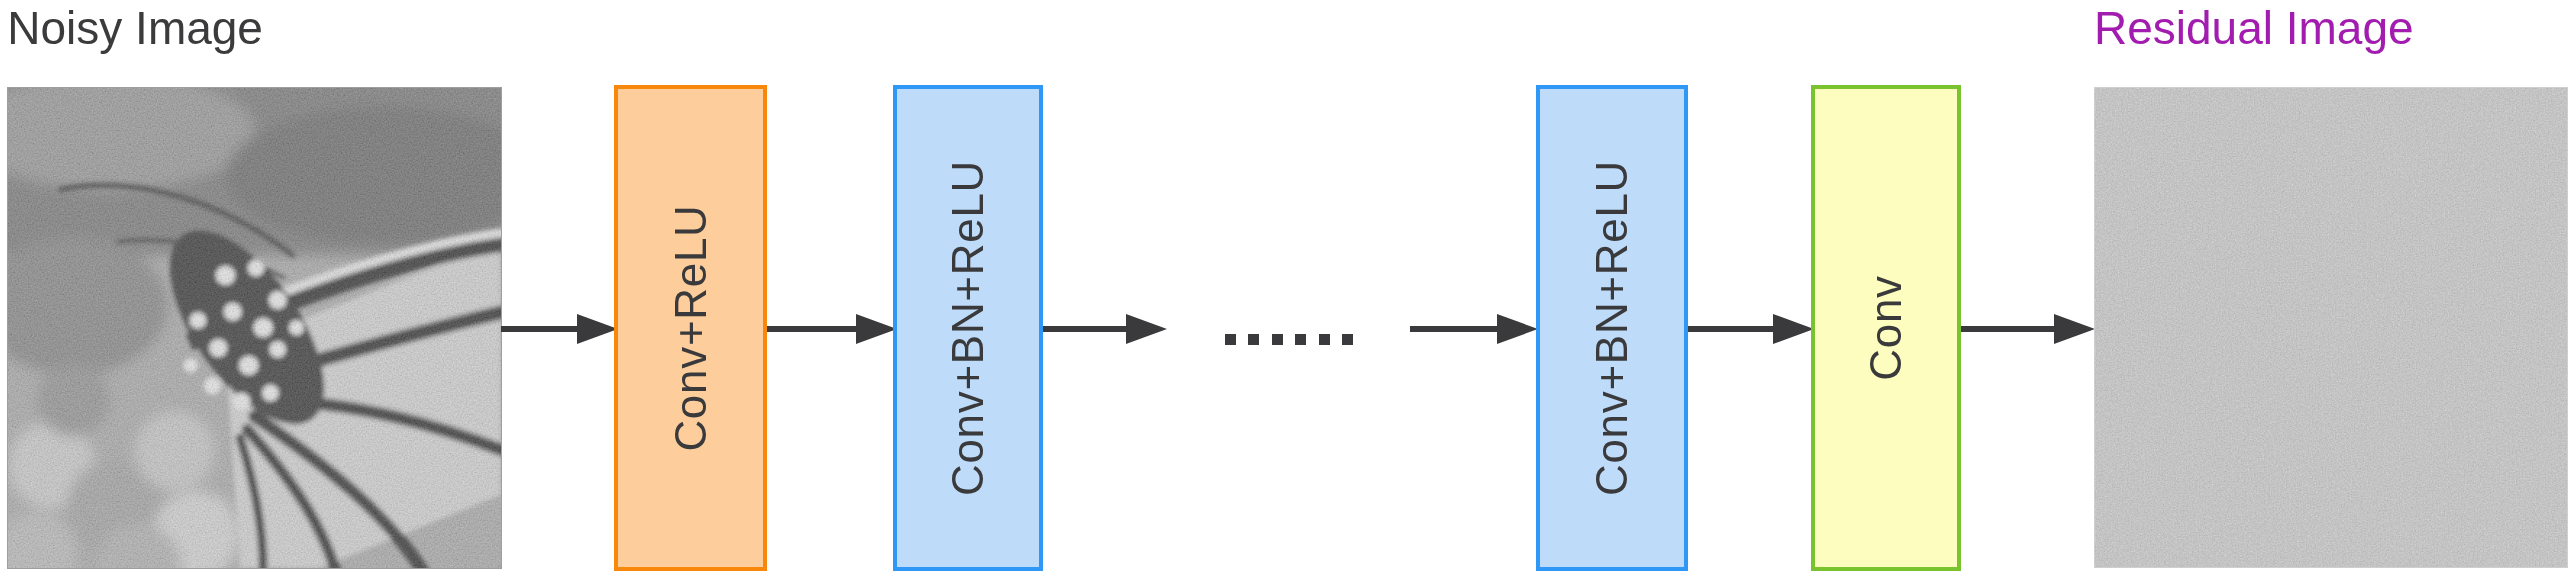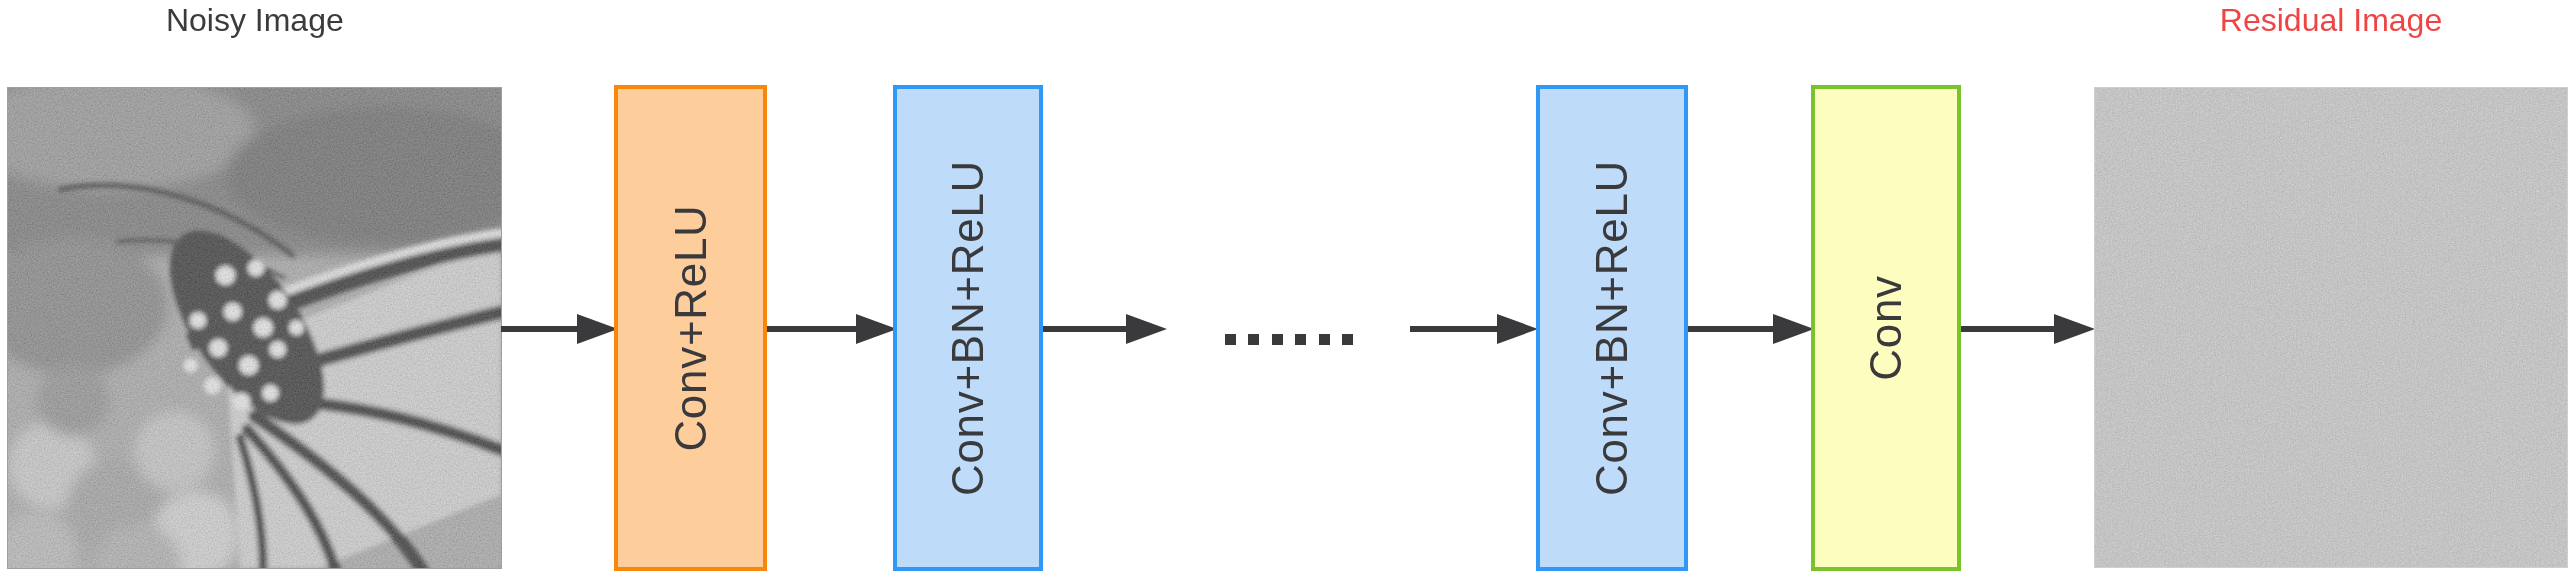--- a/index.html
+++ b/index.html
@@ -6,23 +6,22 @@
   .stage{
     position:relative;
     width:2576px;height:581px;
     background:#ffffff;
     overflow:hidden;
     font-family:"Liberation Sans", sans-serif;
   }
   .title{
     position:absolute;
     top:1.5px;
-    font-size:32px;
+    font-size:46px;
     line-height:1.15;
-    text-align:center;
     color:#3B3B3D;
     white-space:nowrap;
   }
   .title-left{left:7.3px;width:495px;}
   .title-right{left:2094px;width:474px;}
 
   .photo{
     position:absolute;
     overflow:hidden;
     box-sizing:border-box;
@@ -74,21 +73,21 @@
   }
   .dot{width:11px;height:11px;background:#39393B;}
 </style>
 </head>
 <body>
 
 <div class="stage">
 
   <div class="title title-left" style="color: rgb(59, 59, 61);">Noisy Image</div>
 
-  <div class="title title-right" style="color: #ef4444;">Residual Image</div>
+  <div class="title title-right" style="color: #a21caf;">Residual Image</div>
 
   <div class="photo photo-left">
     <svg viewBox="0 0 680 661" preserveAspectRatio="none">
       <defs>
         <filter id="softBlur" x="-20%" y="-20%" width="140%" height="140%">
           <feGaussianBlur stdDeviation="9"></feGaussianBlur>
         </filter>
         <filter id="wingBlur" x="-20%" y="-20%" width="140%" height="140%">
           <feGaussianBlur stdDeviation="3"></feGaussianBlur>
         </filter>

